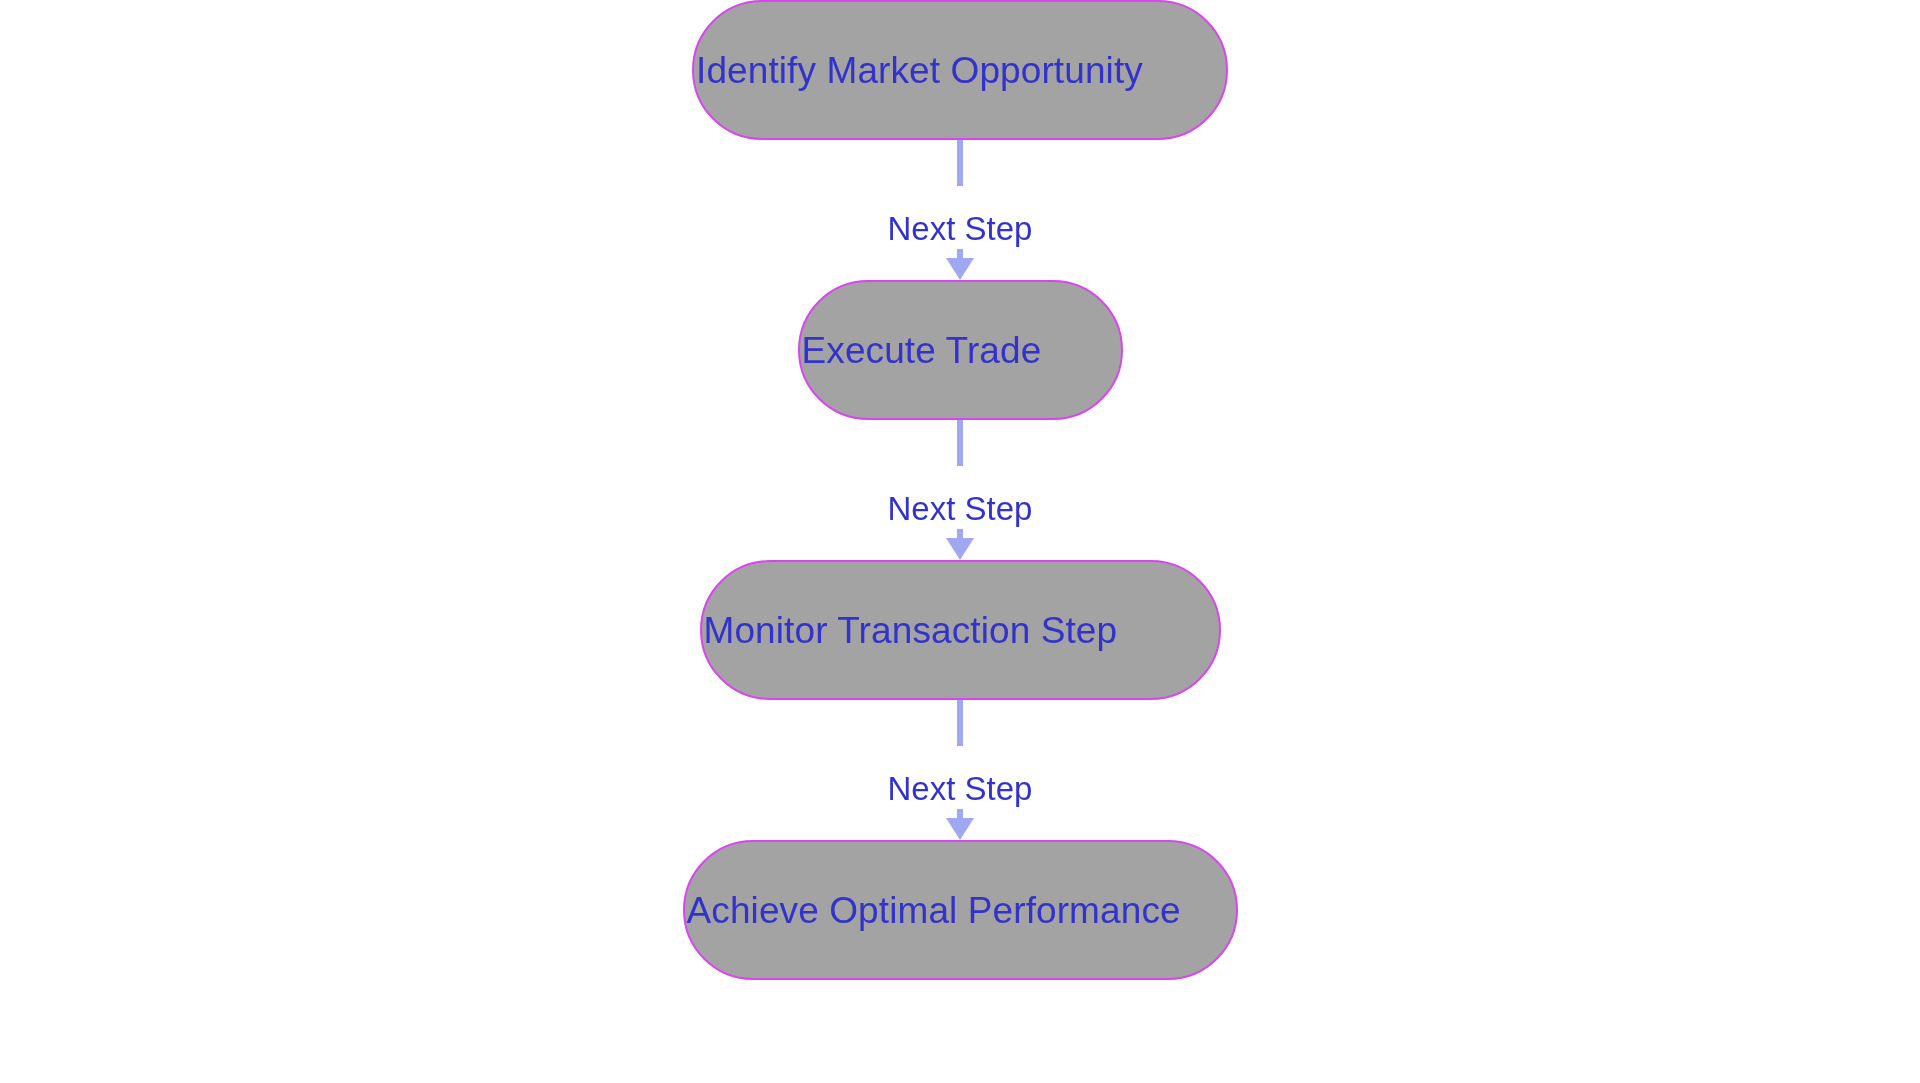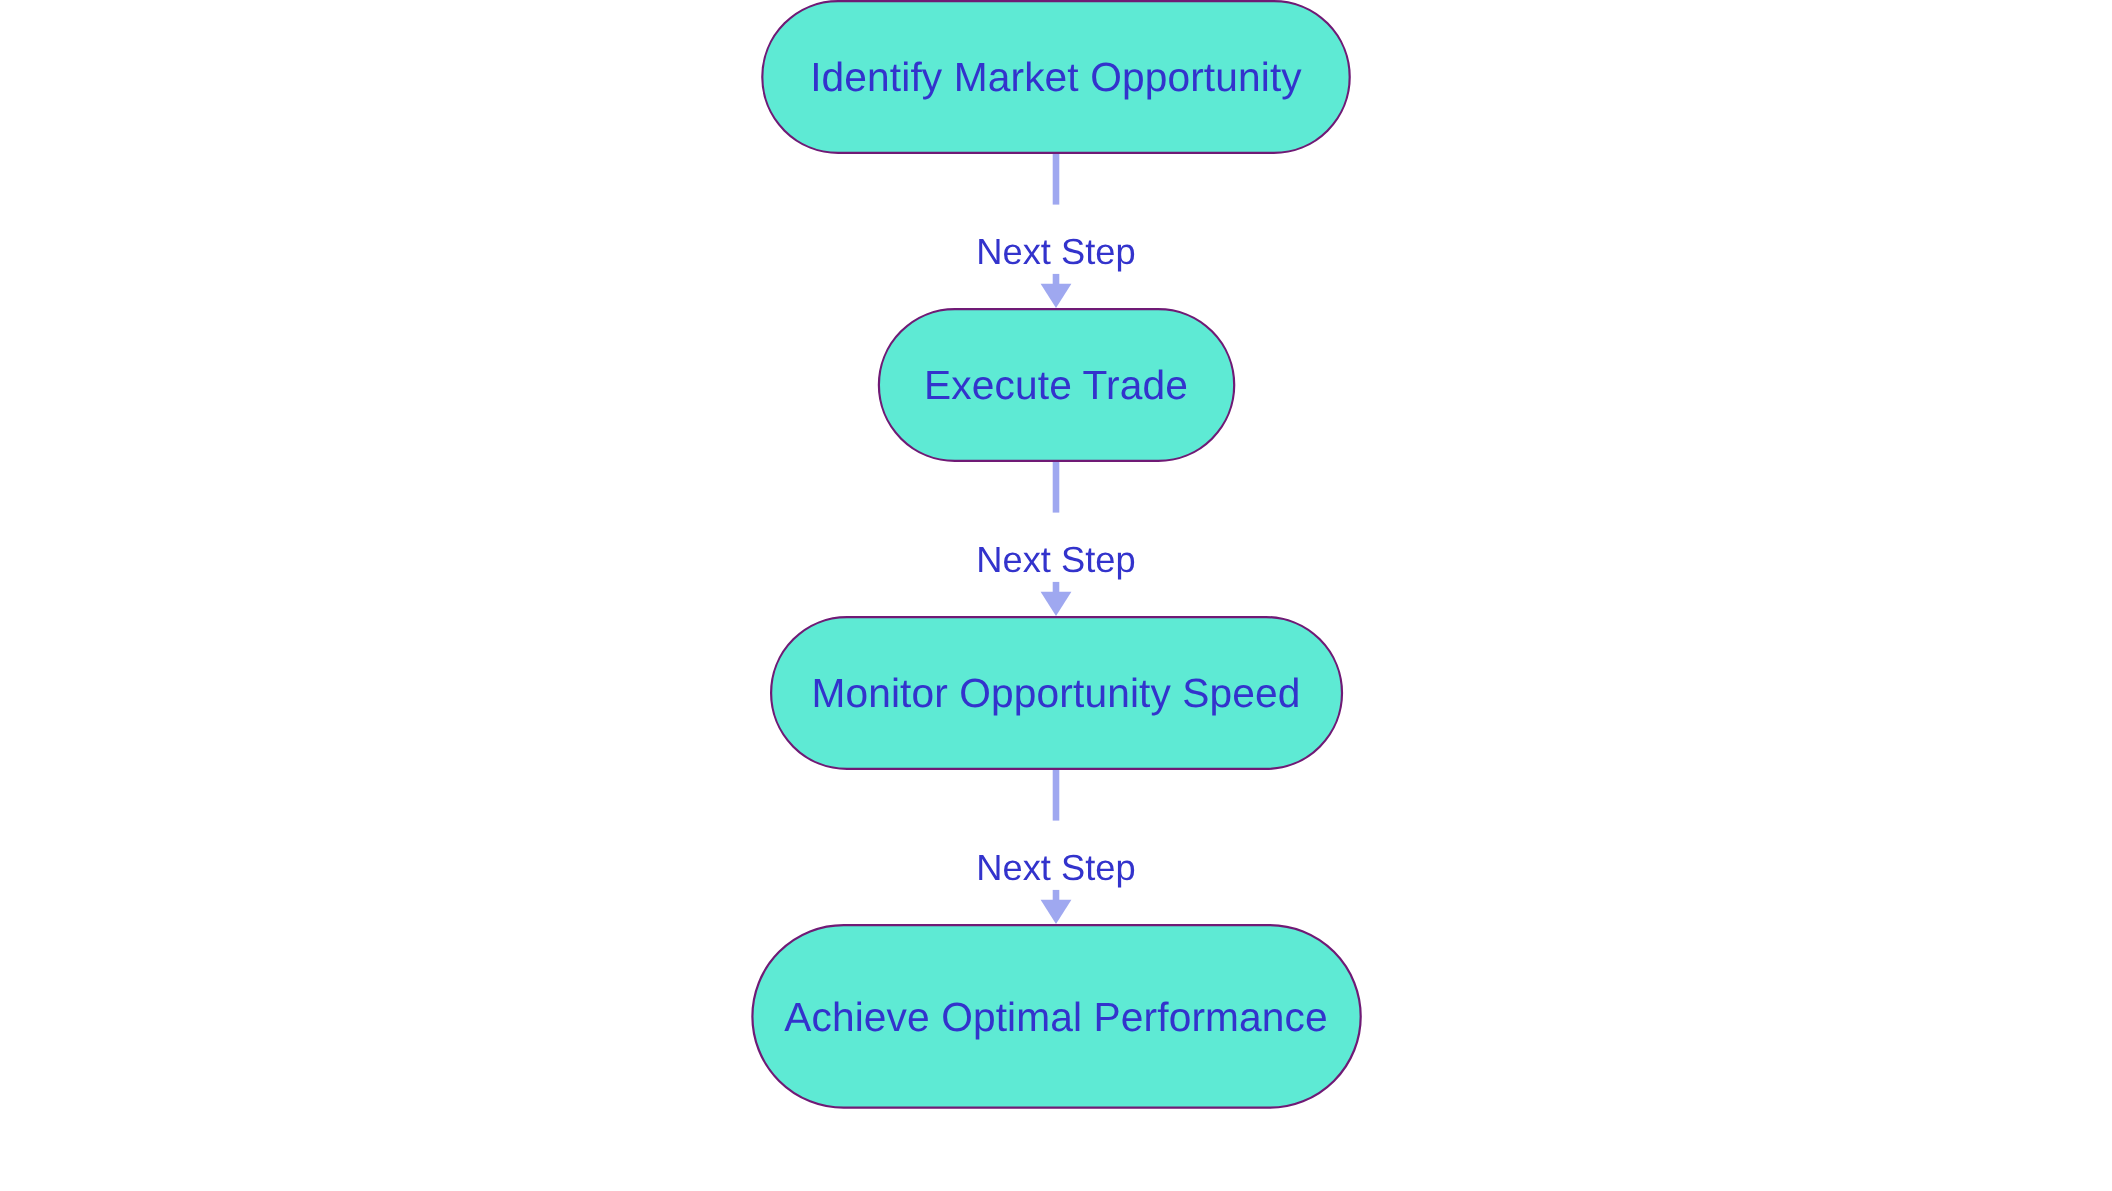--- a/index.html
+++ b/index.html
@@ -22,40 +22,39 @@
     flex-direction: column;
     align-items: center;
     justify-content: flex-start;
   }
 
   
   .node {
     box-sizing: border-box;
     display: flex;
     align-items: center;
-    justify-content: center;
-    background: #5eead4;
-    border: 2px solid #701a75;
+    background: #a3a3a3;
+    border: 2px solid #d946ef;
     border-radius: 9999px;
     color: #3333cc;
     font-size: 37px;
     font-weight: 400;
     letter-spacing: 0.1px;
     white-space: nowrap;
     line-height: 1;
   }
   .node-label {
     color: #3333cc;
     padding: 0 2px;
   }
 
   .node-1 { width: 536px; height: 140px; }
   .node-2 { width: 325px; height: 140px; }
   .node-3 { width: 521px; height: 140px; }
-  .node-4 { width: 555px; height: 168px; }
+  .node-4 { width: 555px; height: 140px; }
 
   
   .edge {
     position: relative;
     width: 300px;
     height: 140px;
     display: flex;
     align-items: center;
     justify-content: center;
   }
@@ -119,21 +118,21 @@
   </div>
 
   <div class="edge">
     <span class="edge-line-top"></span>
     <span class="edge-label">Next Step</span>
     <span class="edge-line-bottom"></span>
     <span class="edge-arrowhead"></span>
   </div>
 
   <div class="node node-3">
-    <span class="node-label">Monitor Opportunity Speed</span>
+    <span class="node-label">Monitor Transaction Step</span>
   </div>
 
   <div class="edge">
     <span class="edge-line-top"></span>
     <span class="edge-label">Next Step</span>
     <span class="edge-line-bottom"></span>
     <span class="edge-arrowhead"></span>
   </div>
 
   <div class="node node-4">

